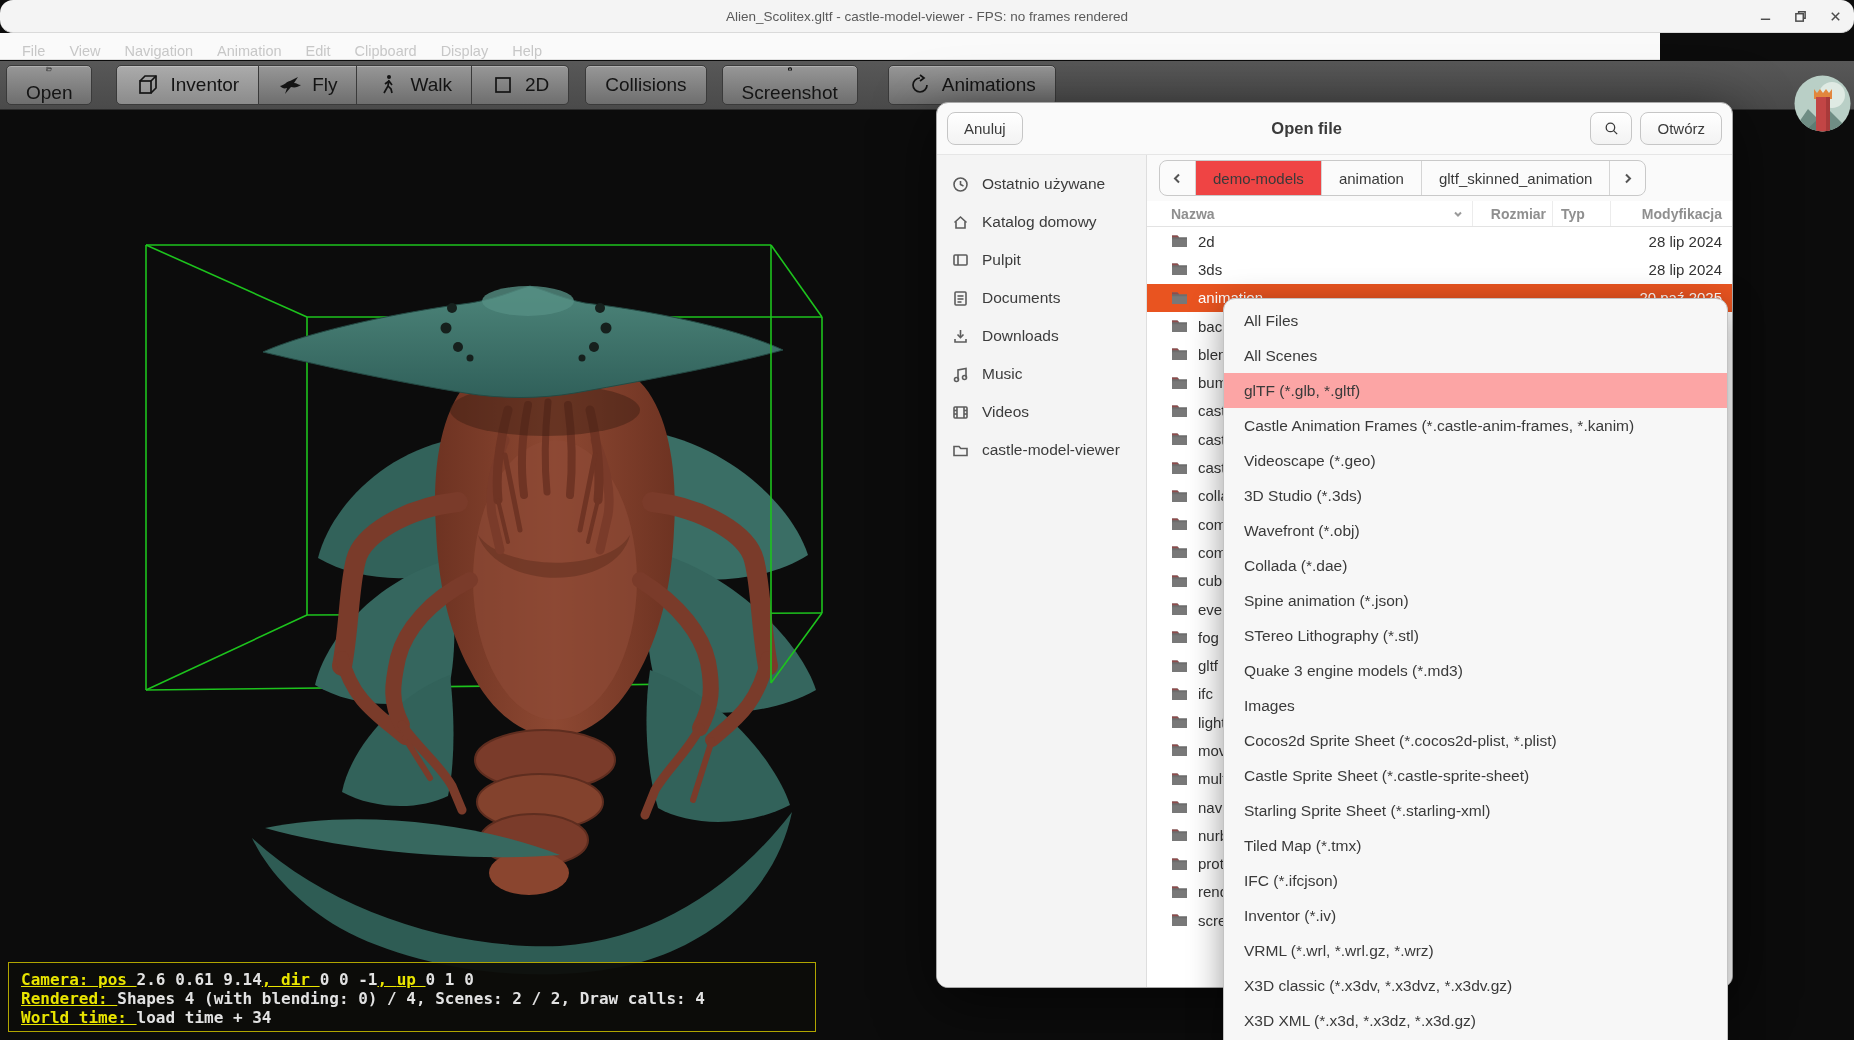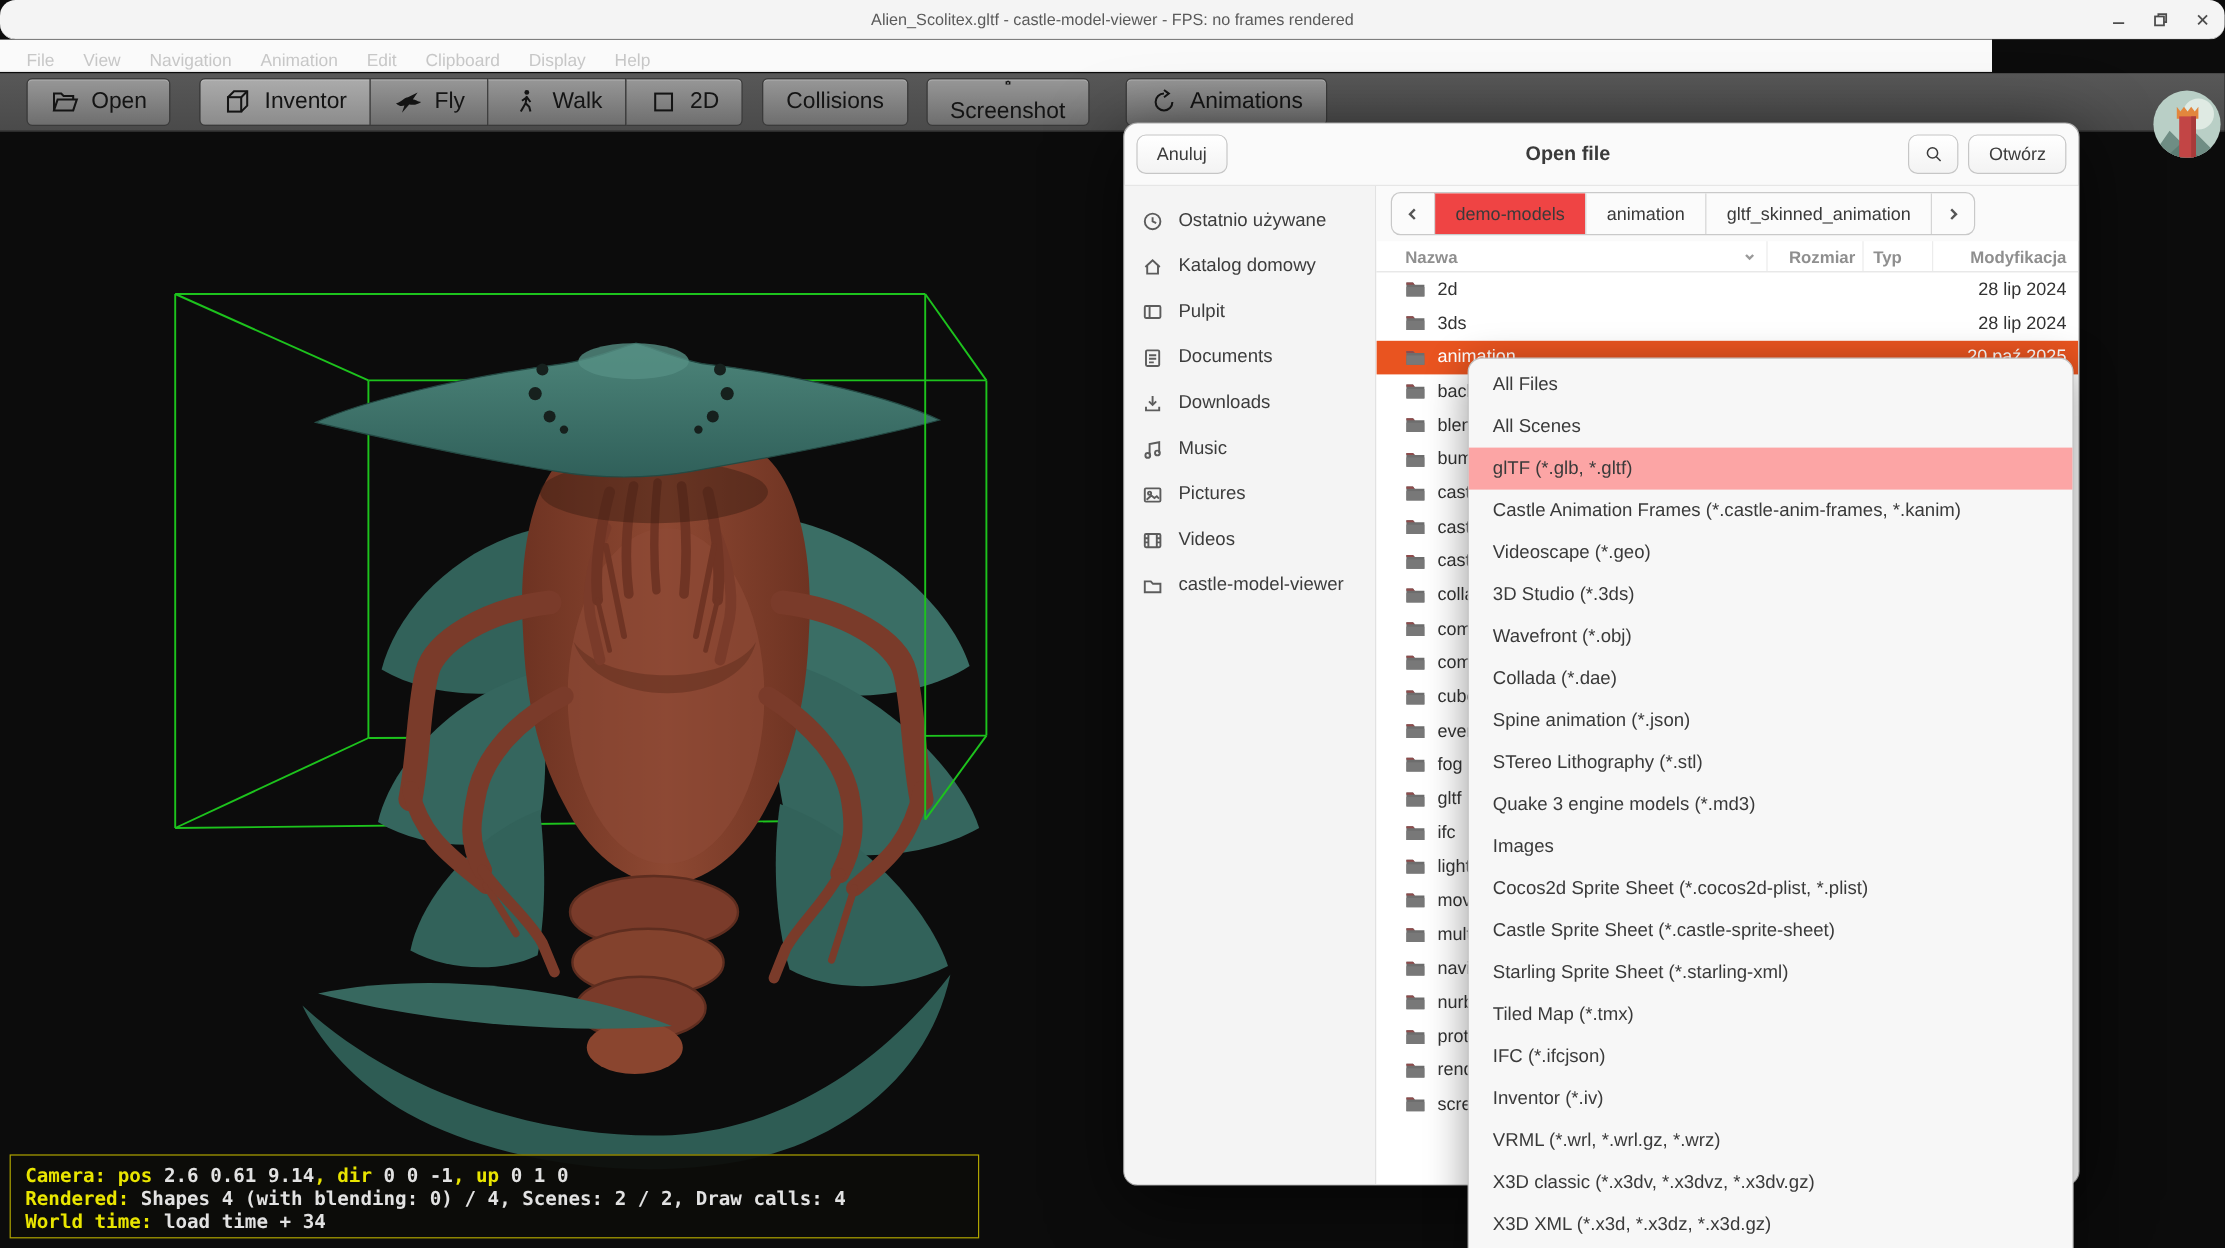--- a/index.html
+++ b/index.html
@@ -35,21 +35,21 @@
   .tgroup .tbtn:last-child{border-radius:0 5px 5px 0;}
   .avatar{position:absolute;left:1794px;top:75px;width:57px;height:57px;z-index:5;}
   
   .viewport{position:absolute;left:0;top:110px;width:1854px;height:930px;background:#0c0c0c;}
   .scene{position:absolute;left:0;top:0;}
   .wire{stroke:var(--wire);stroke-width:1.6;fill:none;}
   
   .statusbox{position:absolute;left:8px;top:852px;width:782px;height:56px;
     background:rgba(13,13,10,.93);border:1px solid #b0a500;padding:7px 12px 5px 12px;
     font-family:"DejaVu Sans Mono",monospace;font-size:16px;font-weight:bold;line-height:19px;white-space:nowrap;}
-  .statusbox .y{color:var(--status-yellow);}
+  .statusbox .y{color:var(--status-yellow);text-decoration:underline;}
   .statusbox .w{color:#e2e2e2;}
   
   .dialog{position:absolute;left:936px;top:102px;width:797px;height:886px;background:#fafafa;
     border:1px solid #a9a9a9;border-radius:12px;box-shadow:0 14px 60px rgba(0,0,0,.6);z-index:10;
     display:flex;flex-direction:column;box-sizing:border-box;overflow:hidden;}
   .dheader{height:52px;flex:0 0 52px;display:flex;align-items:center;padding:0 10px;gap:8px;
     border-bottom:1px solid #e6e6e6;box-sizing:border-box;}
   .dbtn{height:33px;background:linear-gradient(#ffffff,#f3f3f3);border:1px solid #c6c6c6;border-radius:8px;
     font-size:15px;color:#3b3b3b;display:flex;align-items:center;justify-content:center;padding:0 16px;box-sizing:border-box;}
   .dtitle{flex:1;text-align:center;font-weight:bold;font-size:16.5px;color:#3a3a3a;}
@@ -119,21 +119,21 @@
     <span class="mitem">View</span>
     <span class="mitem">Navigation</span>
     <span class="mitem">Animation</span>
     <span class="mitem">Edit</span>
     <span class="mitem">Clipboard</span>
     <span class="mitem">Display</span>
     <span class="mitem">Help</span>
   </div>
 
 <div class="toolbar" id="toolbar">
-    <div class="tbtn" style="margin-left: 22px;">
+    <div class="tbtn" style="margin-left: 6px; flex-direction: column;">
       <svg viewBox="0 0 24 24">
         <path d="M3 19 L6 10 H22 L19 19 Z"></path>
         <path d="M3 19 V5 H9 L11 7 H19 V10"></path>
       </svg>
       <span>Open</span>
     </div>
     <div class="tgroup" style="margin-left: 24px;">
       <div class="tbtn active">
         <svg viewBox="0 0 24 24">
           <rect x="4" y="8" width="11" height="12"></rect>
@@ -356,28 +356,20 @@
           </svg>
           <span>Downloads</span>
         </div>
         <div class="sitem">
           <svg viewBox="0 0 17 17">
             <path d="M6 13.5 V4 L14 2.5 V11.5"></path>
             <circle cx="4.5" cy="13.5" r="2" class="fill"></circle>
             <circle cx="12.5" cy="11.5" r="2" class="fill"></circle>
           </svg>
           <span>Music</span>
-        </div>
-        <div class="sitem">
-          <svg viewBox="0 0 17 17">
-            <rect x="2" y="3" width="13" height="11" rx="1"></rect>
-            <circle cx="6" cy="7" r="1.3"></circle>
-            <path d="M3.5 12.5 L7.5 9 L10 11 L12 9.5 L13.8 11.5"></path>
-          </svg>
-          <span>Pictures</span>
         </div>
         <div class="sitem">
           <svg viewBox="0 0 17 17">
             <rect x="2" y="3" width="13" height="11" rx="1"></rect>
             <line x1="5" y1="3" x2="5" y2="14"></line>
             <line x1="12" y1="3" x2="12" y2="14"></line>
             <line x1="2" y1="6.5" x2="5" y2="6.5"></line>
             <line x1="2" y1="10" x2="5" y2="10"></line>
             <line x1="12" y1="6.5" x2="15" y2="6.5"></line>
             <line x1="12" y1="10" x2="15" y2="10"></line>

